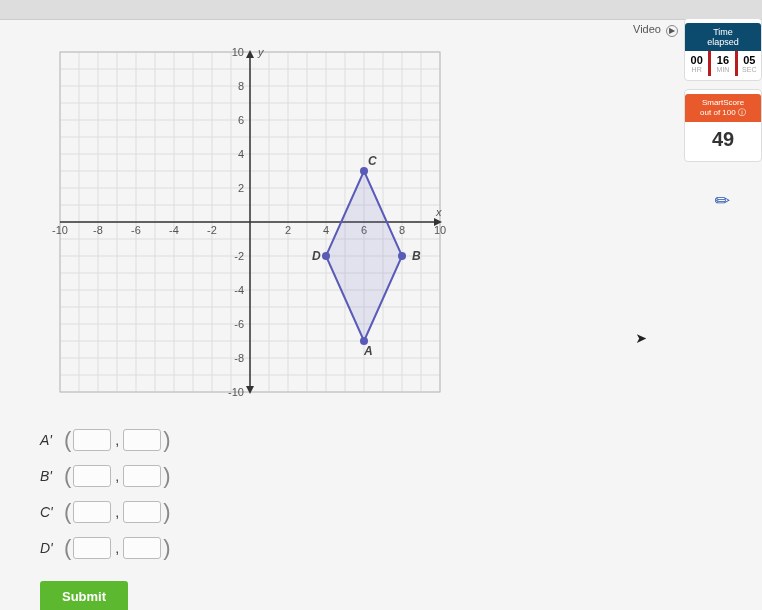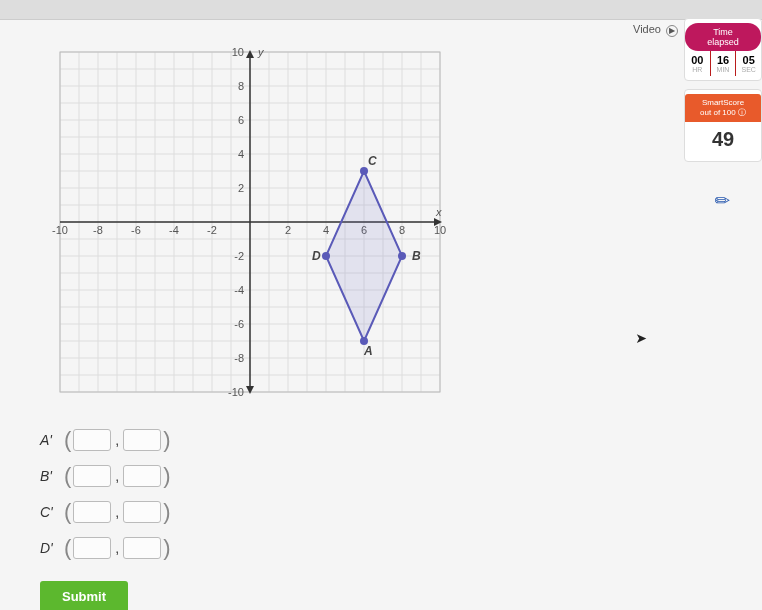--- a/index.html
+++ b/index.html
@@ -101,23 +101,23 @@
       padding: 4px 0;
     }
     .side-header {
       font-size: 9px;
       color: white;
       padding: 4px 0;
       border-radius: 3px 3px 0 0;
     }
     .qa-header { background: #5cb82e; }
     .side-value { font-size: 20px; font-weight: bold; color: #333; padding: 6px 0; }
-    .time-header { background: #be185d; border-radius: 13px; }
+    .time-header { background: #0c4a6e; }
     .time-cells { display: flex; }
-    .time-cell { flex: 1; font-size: 9px; padding: 3px 0; border-right: 1px solid #b91c1c; }
+    .time-cell { flex: 1; font-size: 9px; padding: 3px 0; border-right: 3px solid #b91c1c; }
     .time-cell:last-child { border-right: none; }
     .time-cell .num { font-weight: bold; font-size: 11px; }
     .time-cell .unit { color: #aaa; font-size: 7px; }
     .ss-header { background: #e85a2b; font-size: 8px; }
     .pencil-icon {
       margin-top: 20px;
       font-size: 18px;
       color: #2a5aaf;
       transform: rotate(-45deg);
       display: inline-block;

